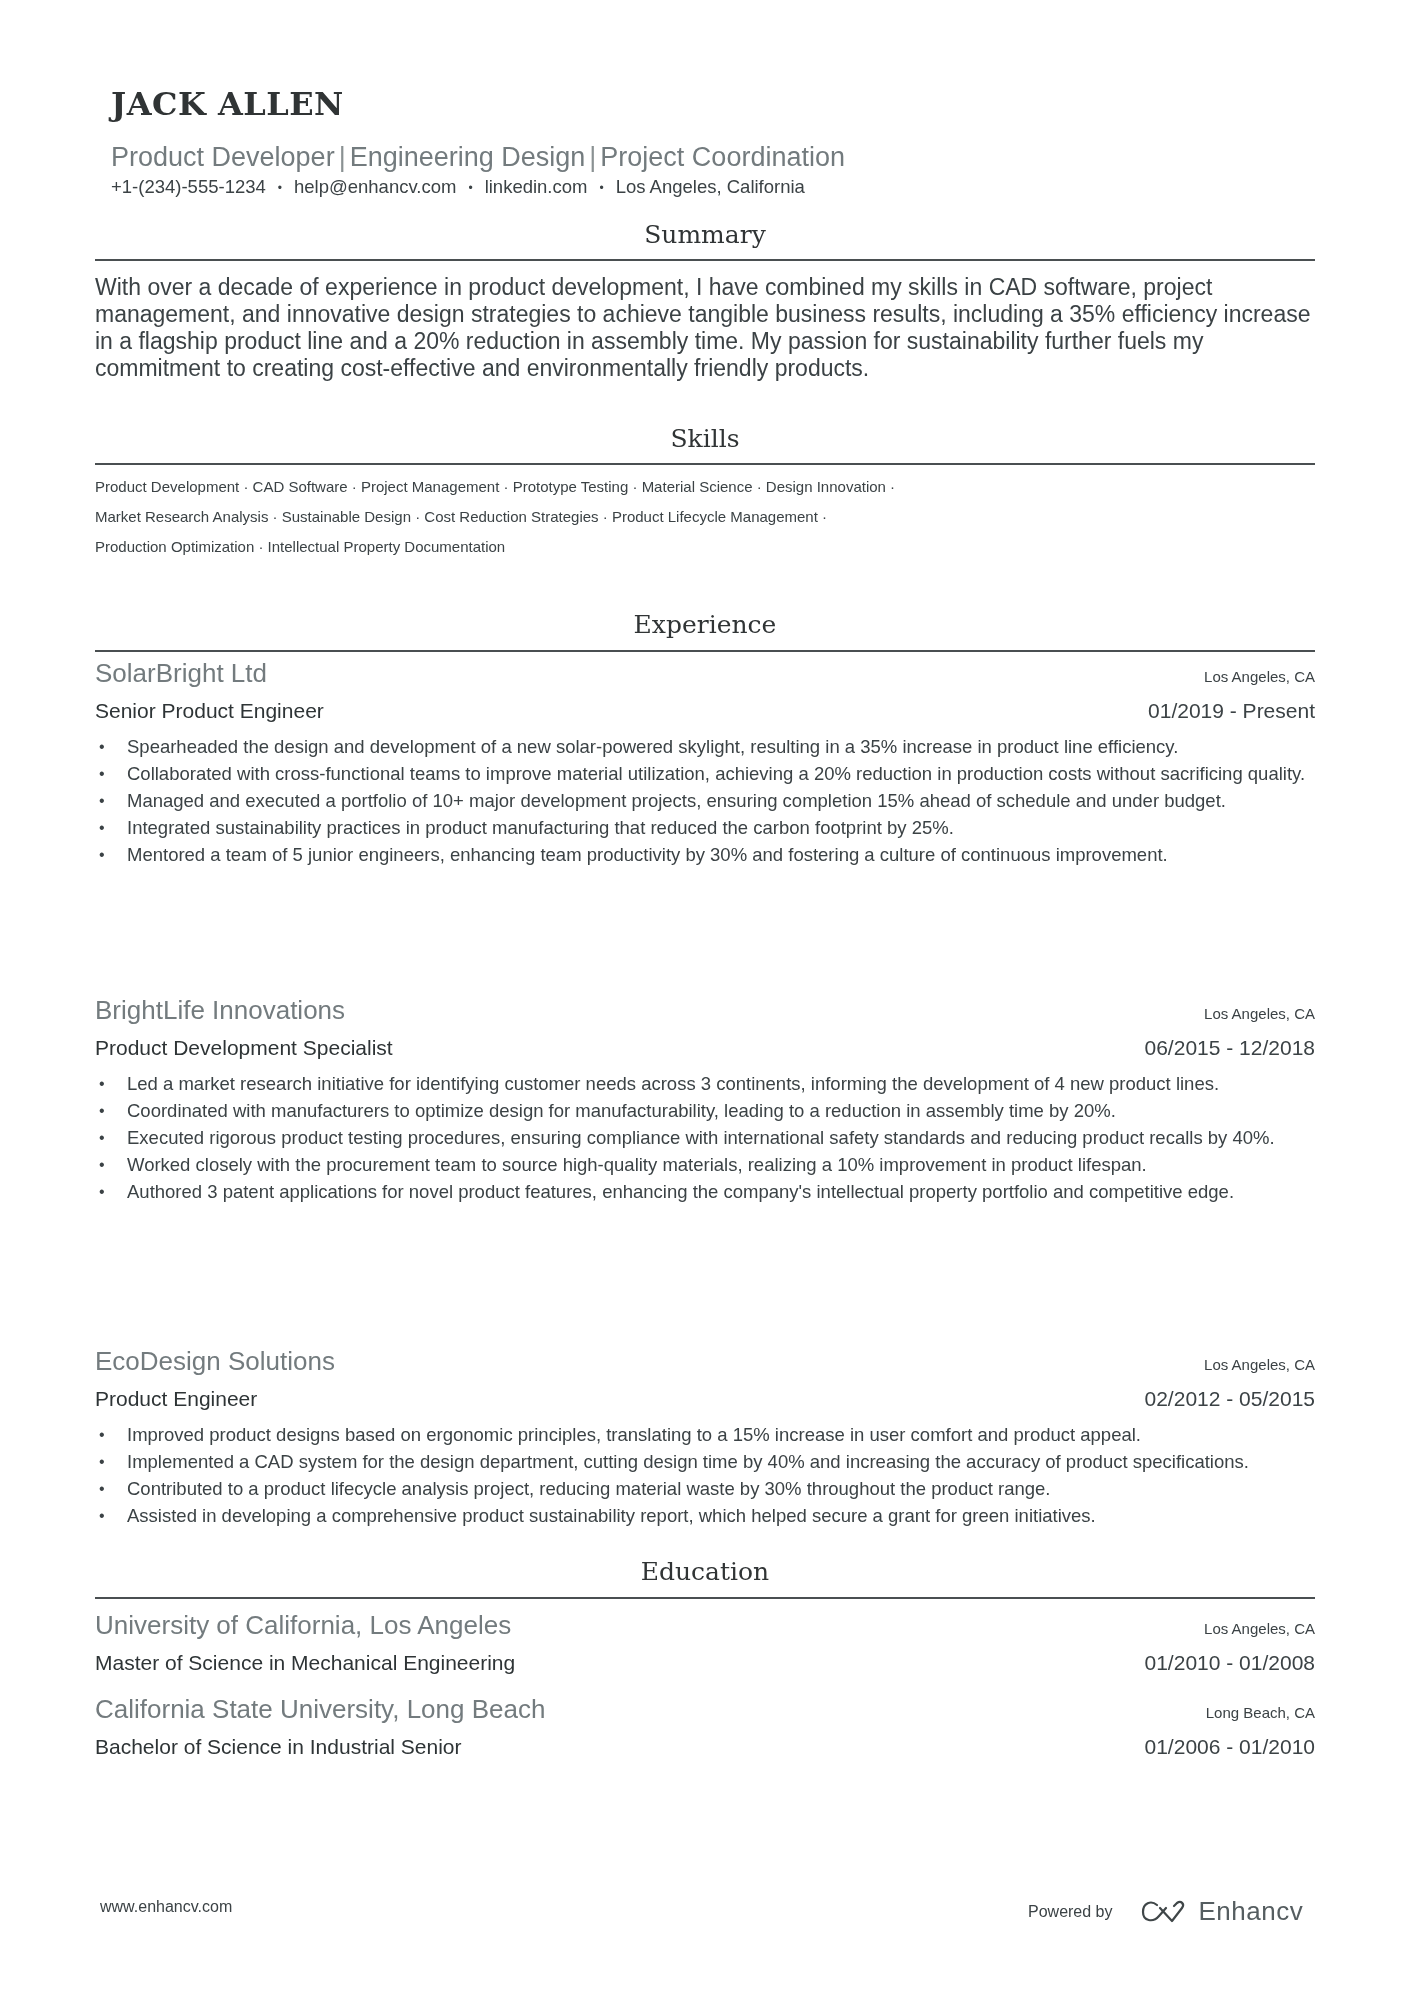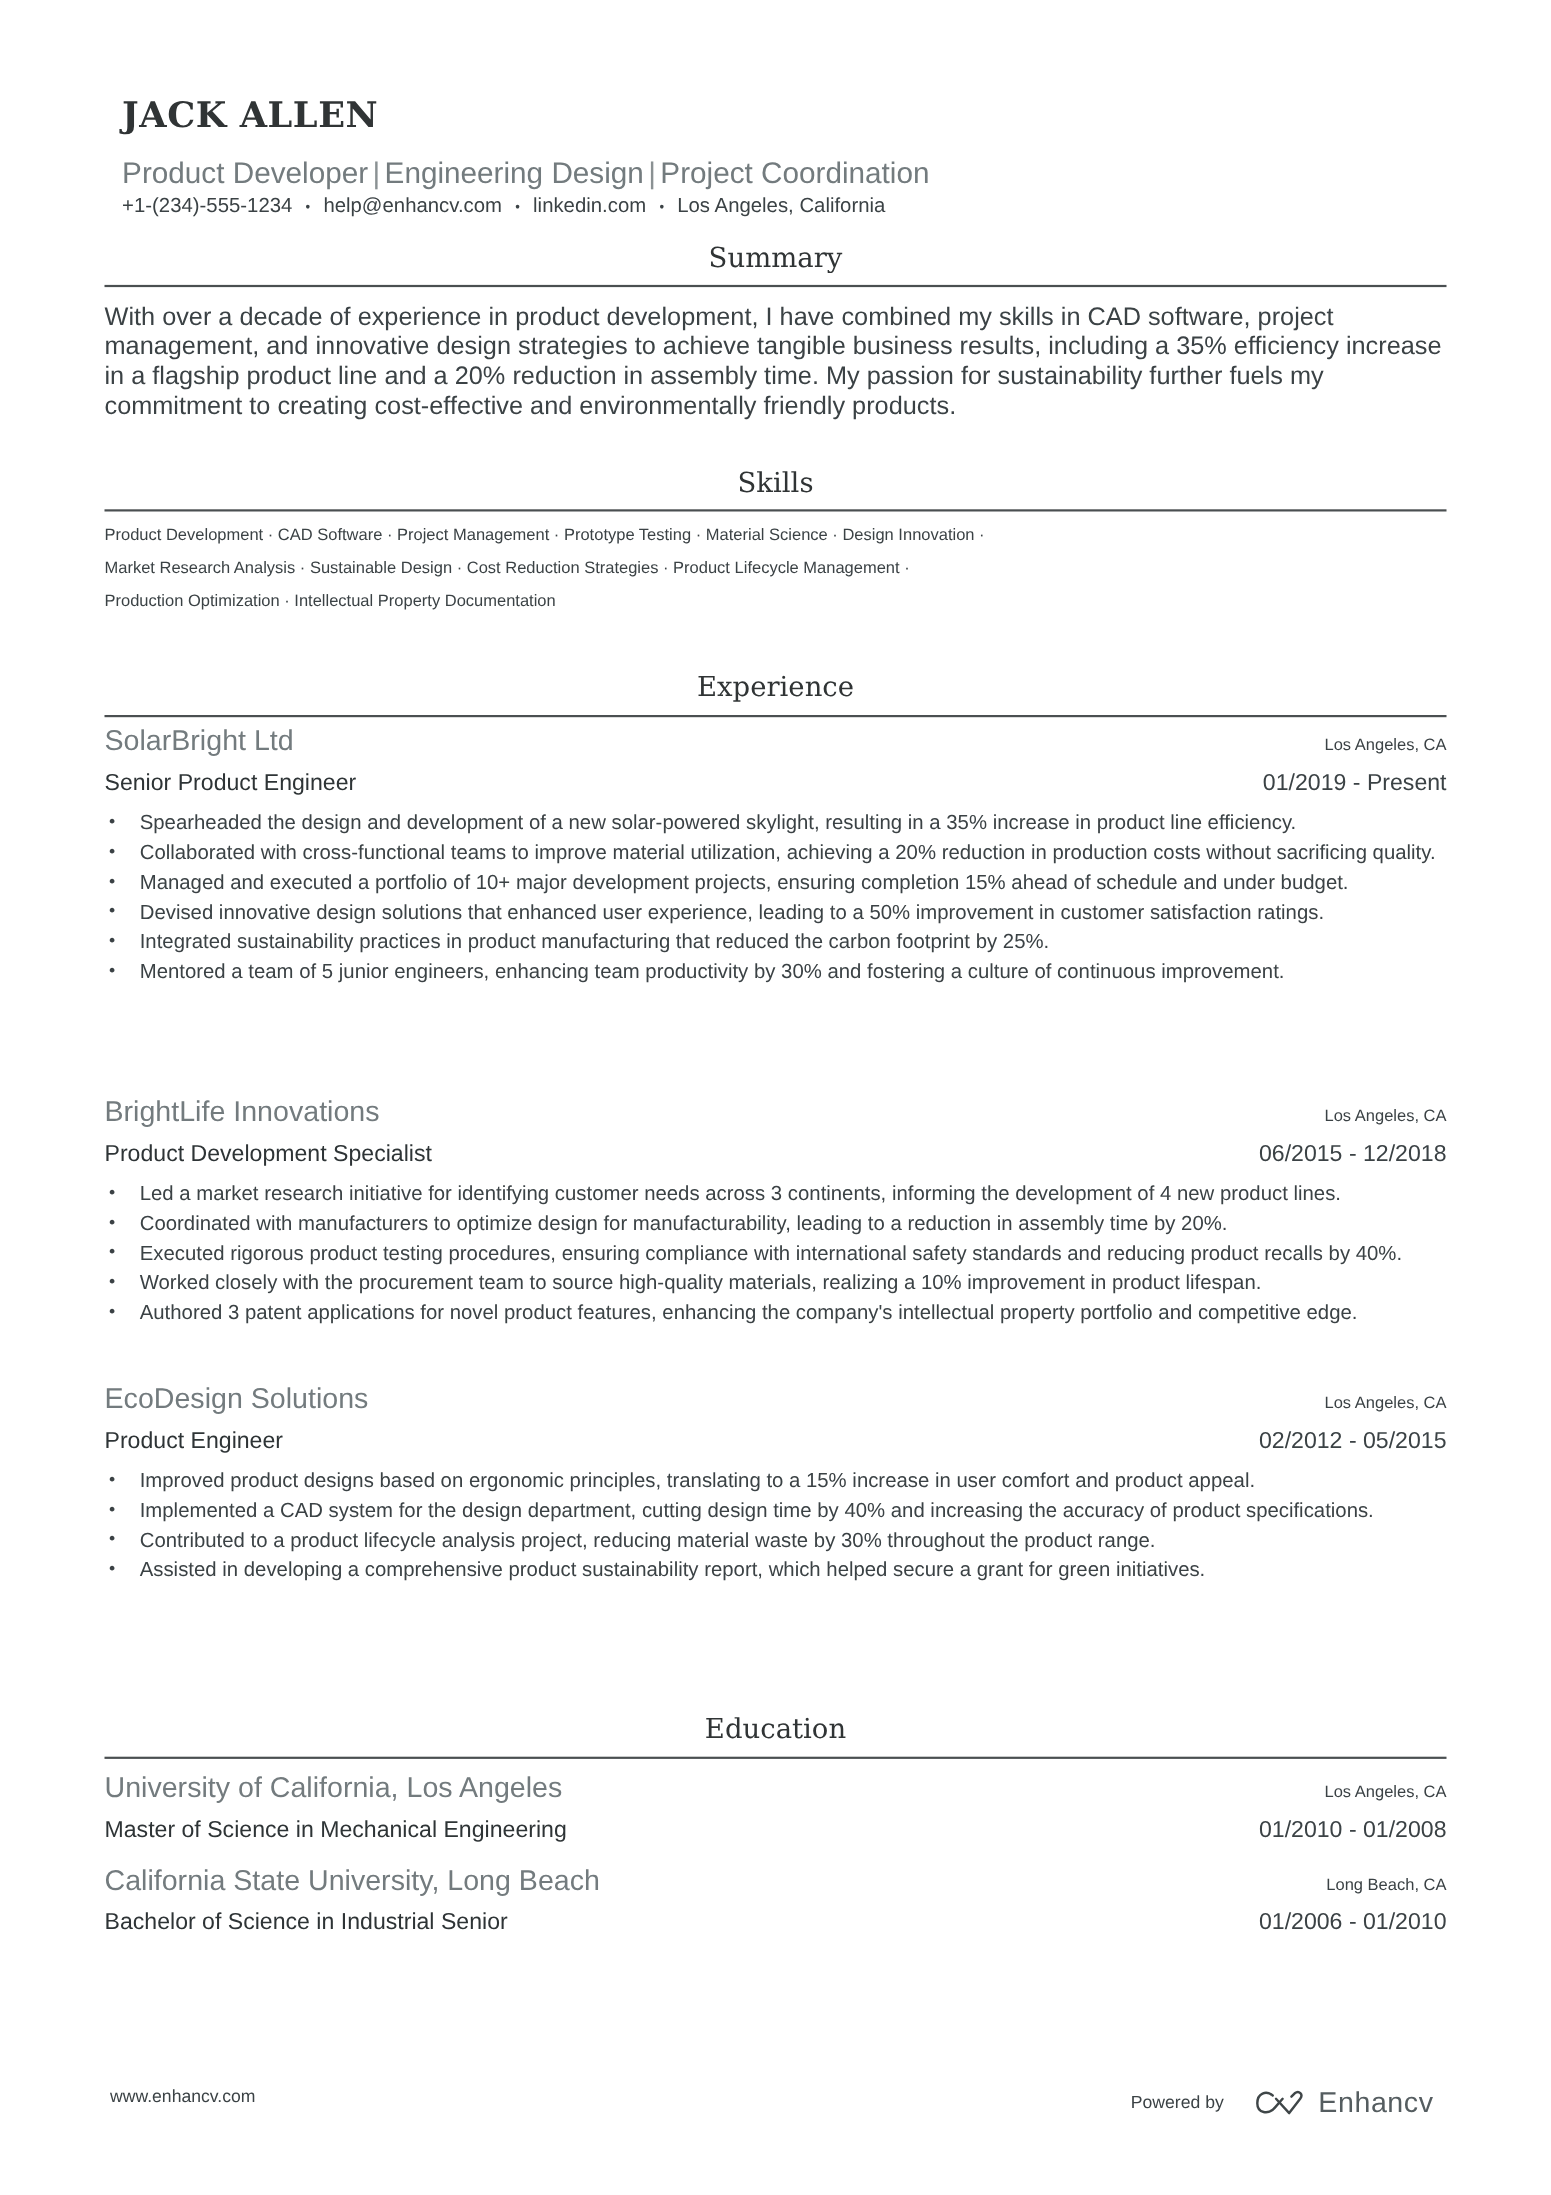--- a/index.html
+++ b/index.html
@@ -81,21 +81,20 @@
       <span class="location">Los Angeles, CA</span>
     </div>
     <div class="row">
       <span class="role">Senior Product Engineer</span>
       <span class="dates">01/2019 - Present</span>
     </div>
     <ul class="bullets">
       <li>Spearheaded the design and development of a new solar-powered skylight, resulting in a 35% increase in product line efficiency.</li>
       <li>Collaborated with cross-functional teams to improve material utilization, achieving a 20% reduction in production costs without sacrificing quality.</li>
       <li>Managed and executed a portfolio of 10+ major development projects, ensuring completion 15% ahead of schedule and under budget.</li>
-      <li>Devised innovative design solutions that enhanced user experience, leading to a 50% improvement in customer satisfaction ratings.</li>
       <li>Integrated sustainability practices in product manufacturing that reduced the carbon footprint by 25%.</li>
       <li>Mentored a team of 5 junior engineers, enhancing team productivity by 30% and fostering a culture of continuous improvement.</li>
     </ul>
   </div>
 
   <div class="entry" style="top:992px;">
     <div class="row">
       <span class="company">BrightLife Innovations</span>
       <span class="location">Los Angeles, CA</span>
     </div>
@@ -105,21 +104,21 @@
     </div>
     <ul class="bullets">
       <li>Led a market research initiative for identifying customer needs across 3 continents, informing the development of 4 new product lines.</li>
       <li>Coordinated with manufacturers to optimize design for manufacturability, leading to a reduction in assembly time by 20%.</li>
       <li>Executed rigorous product testing procedures, ensuring compliance with international safety standards and reducing product recalls by 40%.</li>
       <li>Worked closely with the procurement team to source high-quality materials, realizing a 10% improvement in product lifespan.</li>
       <li>Authored 3 patent applications for novel product features, enhancing the company's intellectual property portfolio and competitive edge.</li>
     </ul>
   </div>
 
-  <div class="entry" style="top:1253px;">
+  <div class="entry" style="top:1343px;">
     <div class="row">
       <span class="company">EcoDesign Solutions</span>
       <span class="location">Los Angeles, CA</span>
     </div>
     <div class="row">
       <span class="role">Product Engineer</span>
       <span class="dates">02/2012 - 05/2015</span>
     </div>
     <ul class="bullets">
       <li>Improved product designs based on ergonomic principles, translating to a 15% increase in user comfort and product appeal.</li>

